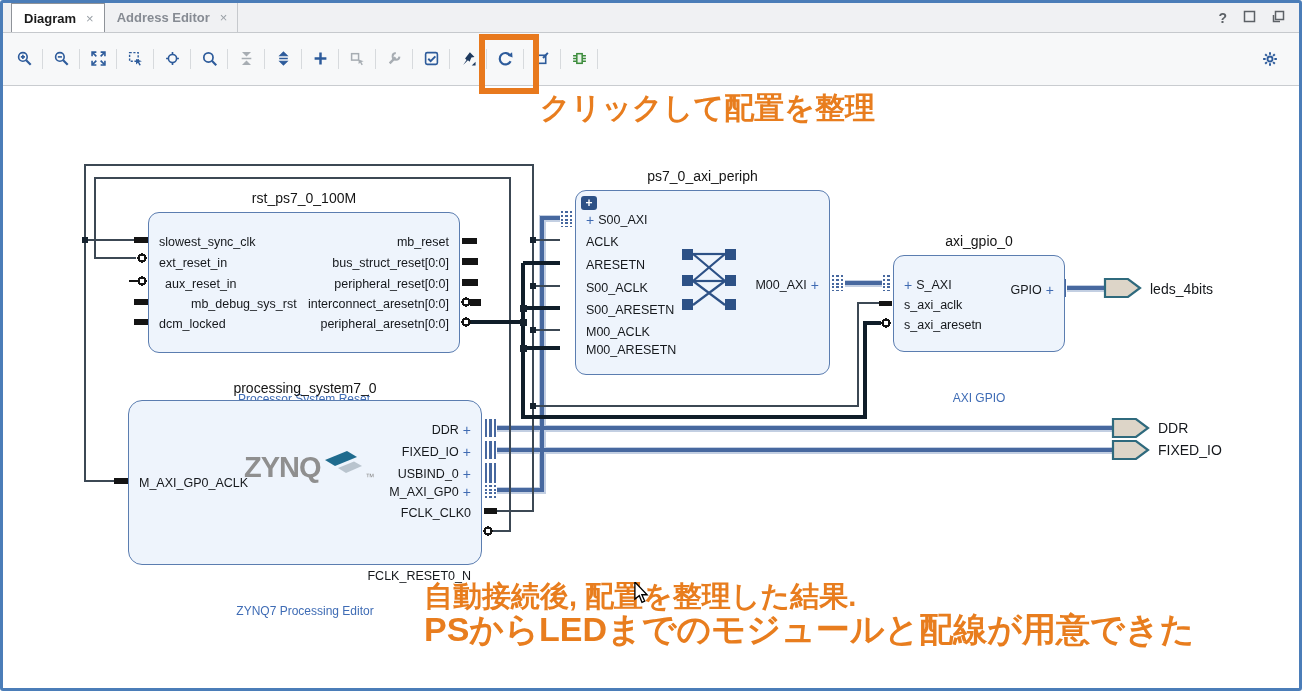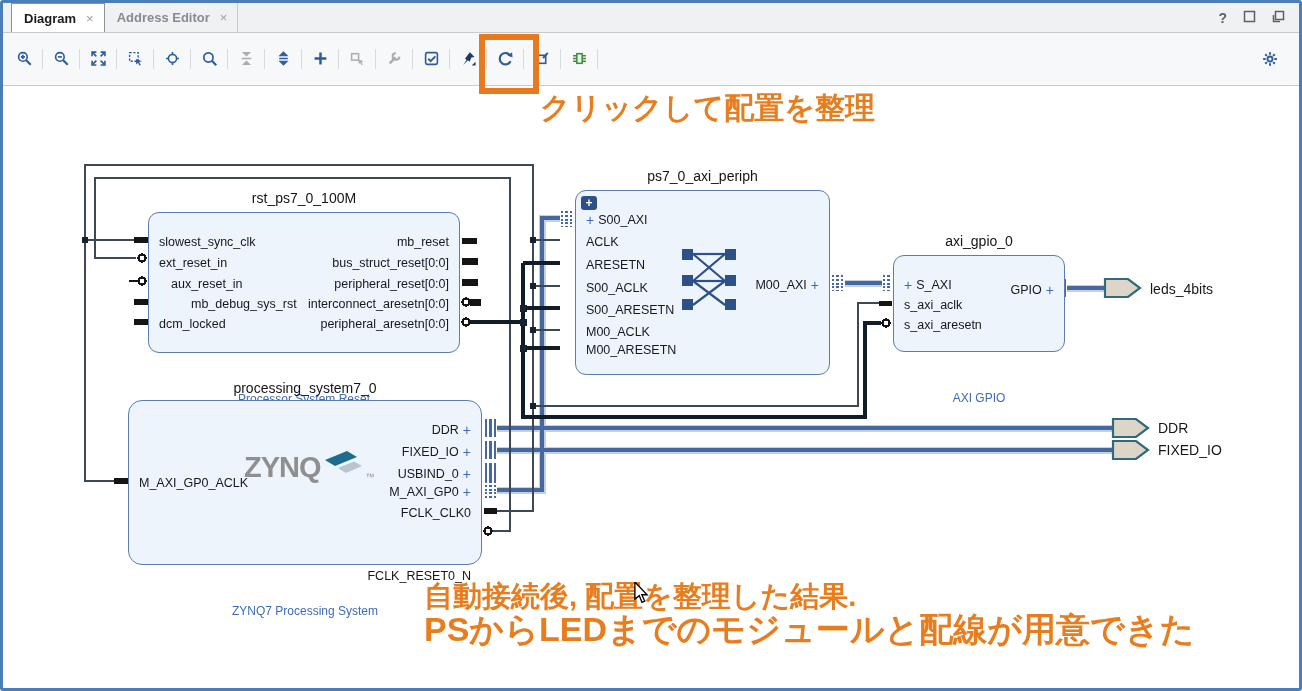--- a/index.html
+++ b/index.html
@@ -310,21 +310,21 @@
       </svg>
 
       <div class="btitle" style="left:148px;top:190px;width:312px;">rst_ps7_0_100M</div>
       <div class="block" style="left:148px;top:212px;width:312px;height:141px;">
         <div class="prow" style="left:10px;top:20px;">
             <span>slowest_sync_clk</span>
           </div>
         <div class="prow" style="left:10px;top:41px;">
             <span>ext_reset_in</span>
           </div>
-        <div class="prow" style="left:22px;top:62px;align-items:center;">
+        <div class="prow" style="left:16px;top:62px;align-items:center;">
             <span>aux_reset_in</span>
           </div>
         <div class="prow" style="left:10px;top:82px;margin-left:32px;">
             <span>mb_debug_sys_rst</span>
           </div>
         <div class="prow" style="left:10px;top:102px;">
             <span>dcm_locked</span>
           </div>
         <div class="prow" style="right:10px;top:20px;">
             <span>mb_reset</span>
@@ -439,21 +439,21 @@
             <span>M_AXI_GP0</span>
             <span class="plus">+</span>
           </div>
         <div class="prow" style="right:10px;top:103px;">
             <span>FCLK_CLK0</span>
           </div>
         <div class="prow" style="right:10px;top:123px;margin-top:43px;">
             <span>FCLK_RESET0_N</span>
           </div>
       </div>
-      <div class="bsub" style="left:128px;top:568px;width:354px;">ZYNQ7 Processing System</div>
+      <div class="bsub" style="left:128px;top:568px;width:354px;">ZYNQ7 Processing Editor</div>
 
       <div class="eplabel" style="left:1150px;top:281px;">leds_4bits</div>
       <div class="eplabel" style="left:1158px;top:420px;">DDR</div>
       <div class="eplabel" style="left:1158px;top:442px;">FIXED_IO</div>
 
       <div class="ann top">クリックして配置を整理</div>
       <div class="ann b1">自動接続後, 配置を整理した結果.</div>
       <div class="ann b2">PSからLEDまでのモジュールと配線が用意できた</div>
 
       <svg class="cursor" width="16" height="22" viewBox="0 0 12 18">

